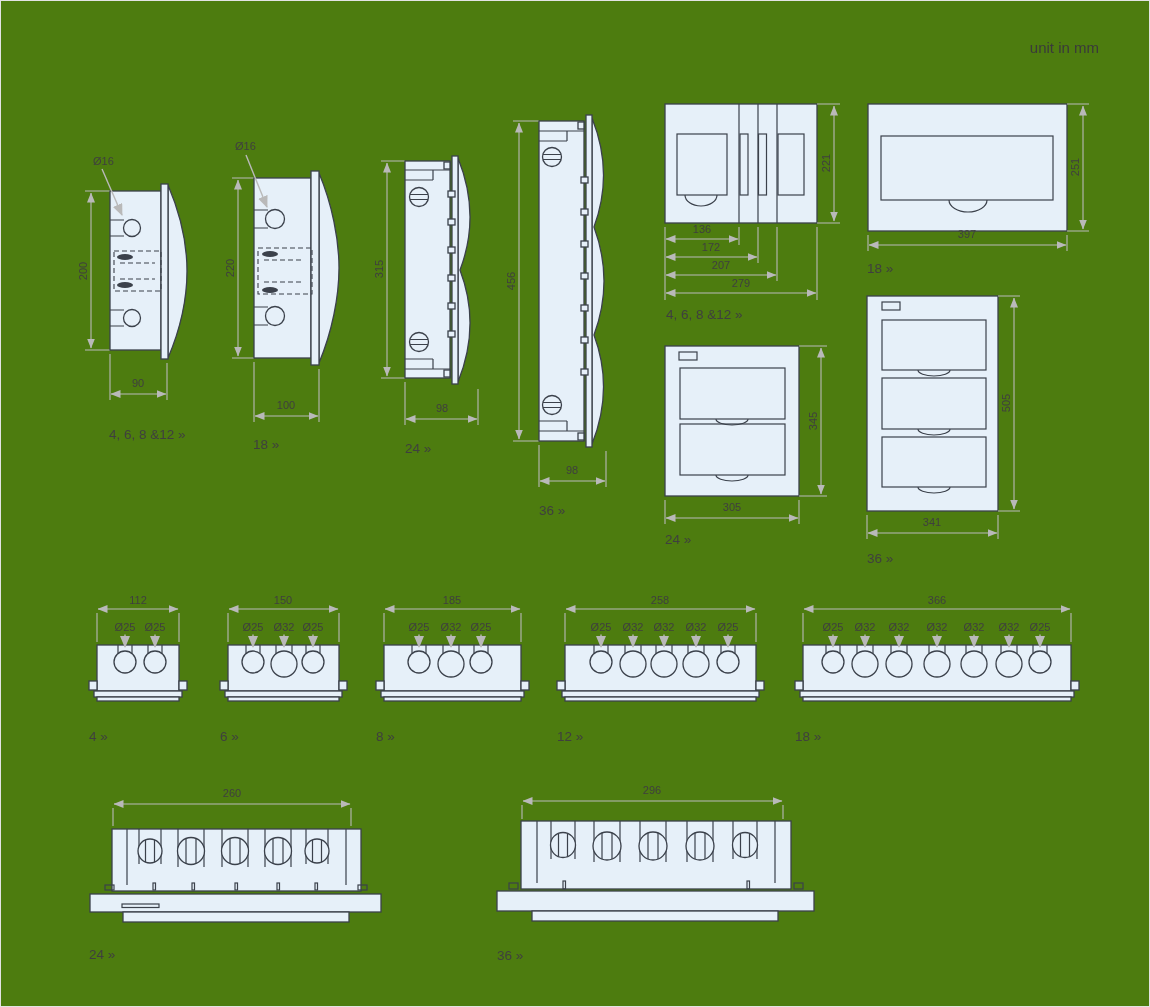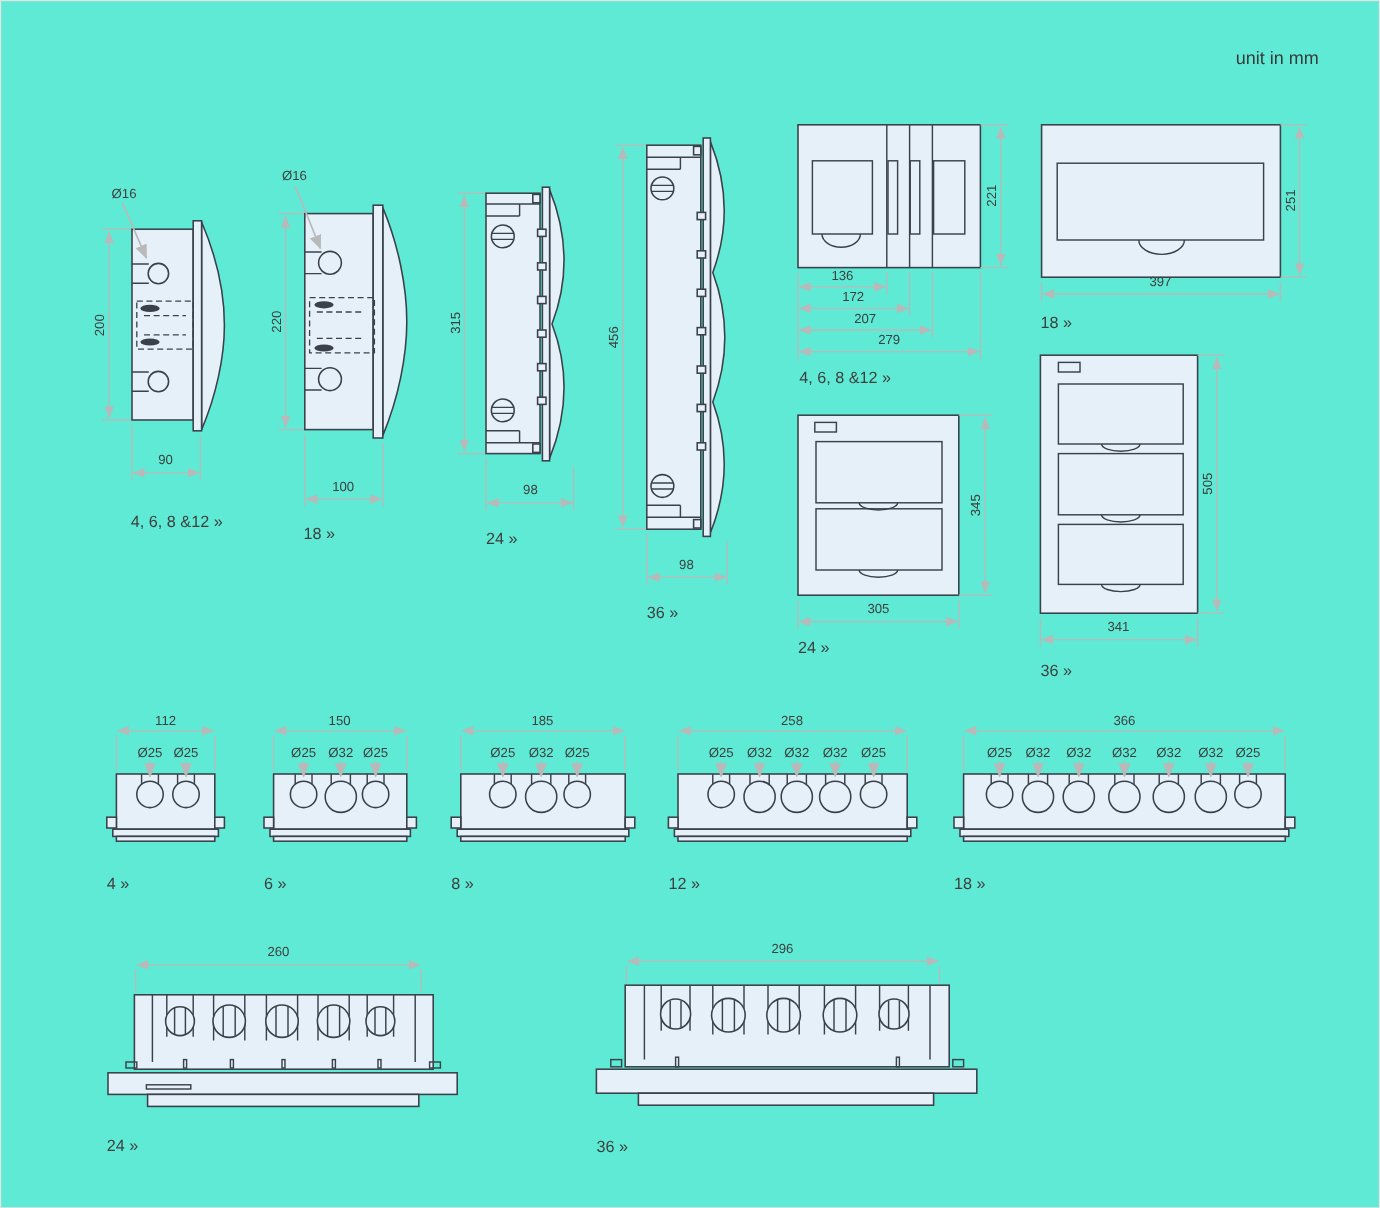--- a/index.html
+++ b/index.html
@@ -1,16 +1,16 @@
 <!DOCTYPE html>
 <html><head>
 <meta charset="utf-8">
 <style>
   html,body { margin:0; padding:0; background:#fff; }
-  .sheet { position:relative; width:1148px; height:1005px; border:1px solid #e3e3e3; background:#5eead4; overflow:hidden; }
+  .sheet { position:relative; width:1148px; height:1005px; border:1px solid #e3e3e3; background:#4d7c0f; overflow:hidden; }
   svg { display:block; }
   .b   { fill:#e6f0f9; stroke:#3b414b; stroke-width:1.3; stroke-linejoin:miter; }
   .o   { fill:none;    stroke:#3b414b; stroke-width:1.2; }
   .dsh { fill:none;    stroke:#3b414b; stroke-width:1.1; stroke-dasharray:5 3; }
   .blob{ fill:#3b414b; stroke:none; }
   .dim { stroke:#b9b9b9; stroke-width:1.1; fill:none; }
   .ldr { stroke:#b9b9b9; stroke-width:1.4; fill:none; }
   .dimt{ fill:#3f3f3f; font:11px "Liberation Sans", sans-serif; }
   .lab { fill:#3f3f3f; font:13.5px "Liberation Sans", sans-serif; }
   .unit{ fill:#3a3a3a; font:15px "Liberation Sans", sans-serif; }

